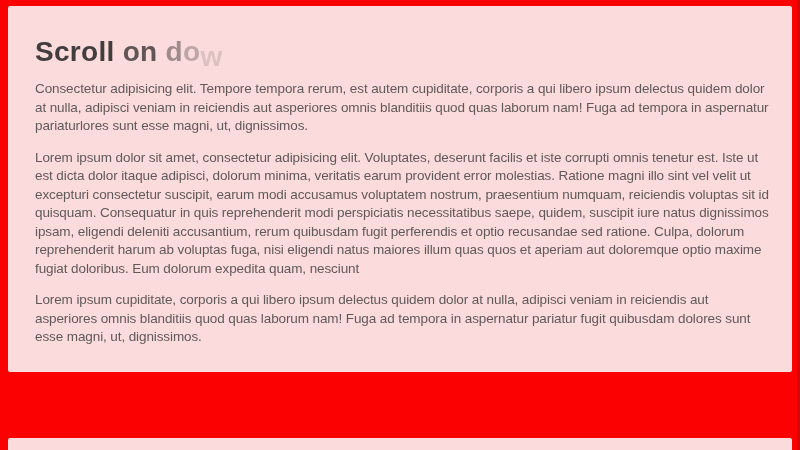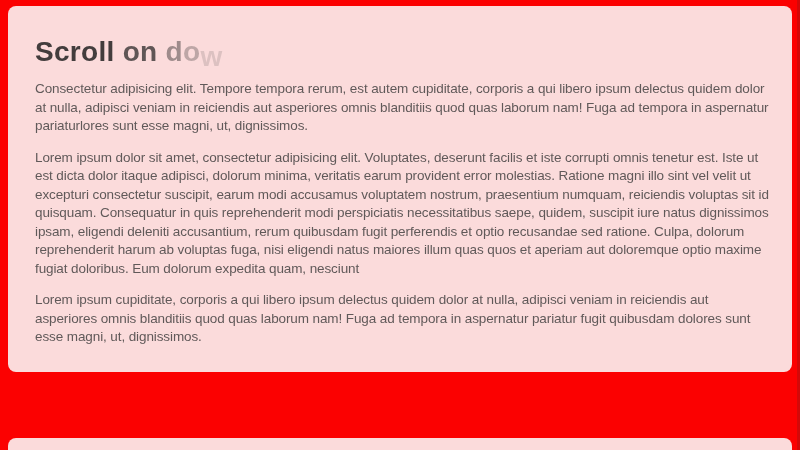--- a/index.html
+++ b/index.html
@@ -15,21 +15,21 @@
   .page {
     position: relative;
     width: 800px;
     height: 450px;
   }
   .card {
     position: absolute;
     left: 8px;
     right: 8px;
     background: #fbdbdb;
-    border-radius: 8px;
+    border-radius: 2px;
   }
   .card-first {
     top: 6px;
     min-height: 366px;
     box-sizing: border-box;
     padding: 16px 21px 14px 21px;
   }
   .card-next {
     top: 438px;
     height: 44px;

